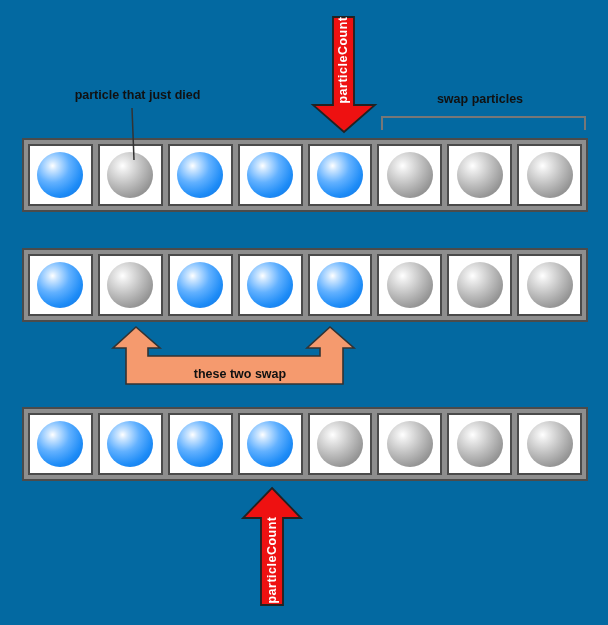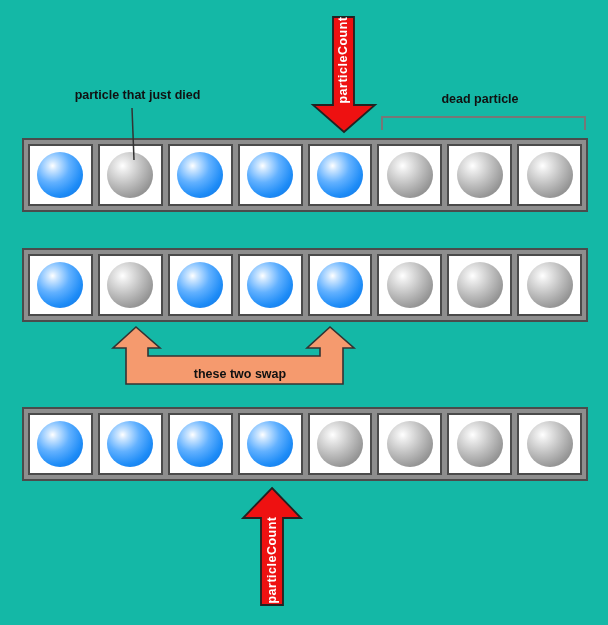--- a/index.html
+++ b/index.html
@@ -1,19 +1,19 @@
 <!DOCTYPE html>
 <html><head>
 <meta charset="utf-8">
 <style>
   html,body{margin:0;padding:0;background:#ffffff;}
   .canvas{
     position:relative;
     width:608px;height:625px;
-    background:#14b8a6;
+    background:#0369a1;
     font-family:"Liberation Sans", sans-serif;
     overflow:hidden;
   }
   
   .row{
     position:absolute;
     left:22px;width:566px;height:74px;
     background:#8e8e8e;
     border:2px solid #4b4b4b;
     box-sizing:border-box;
@@ -65,21 +65,21 @@
   .arrow-label{fill:#ffffff;font-size:12.5px;letter-spacing:0.5px;}
   .swap-label{fill:#111111;font-size:12.5px;}
 </style>
 </head>
 <body>
 
 <div class="canvas">
 
   <div class="lbl lbl-died">particle that just died</div>
 
-  <div class="lbl lbl-dead">dead particle</div>
+  <div class="lbl lbl-dead">swap particles</div>
 
   <div class="row row-1">
       <div class="cell">
         <div class="ball alive"></div>
       </div>
       <div class="cell">
         <div class="ball dead"></div>
       </div>
       <div class="cell">
         <div class="ball alive"></div>

